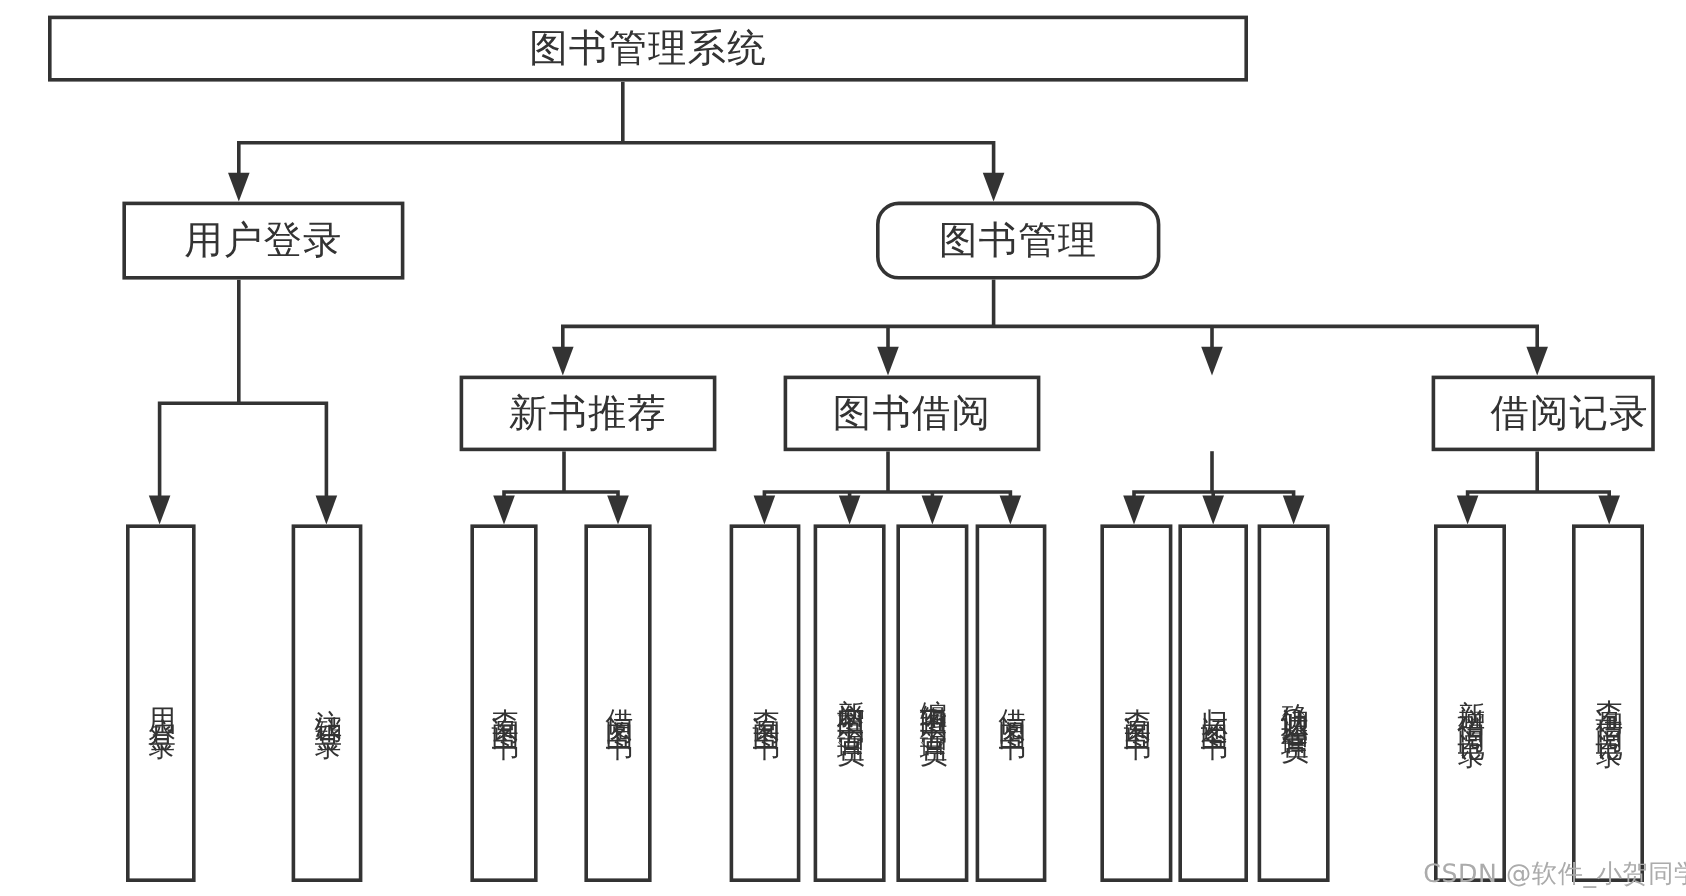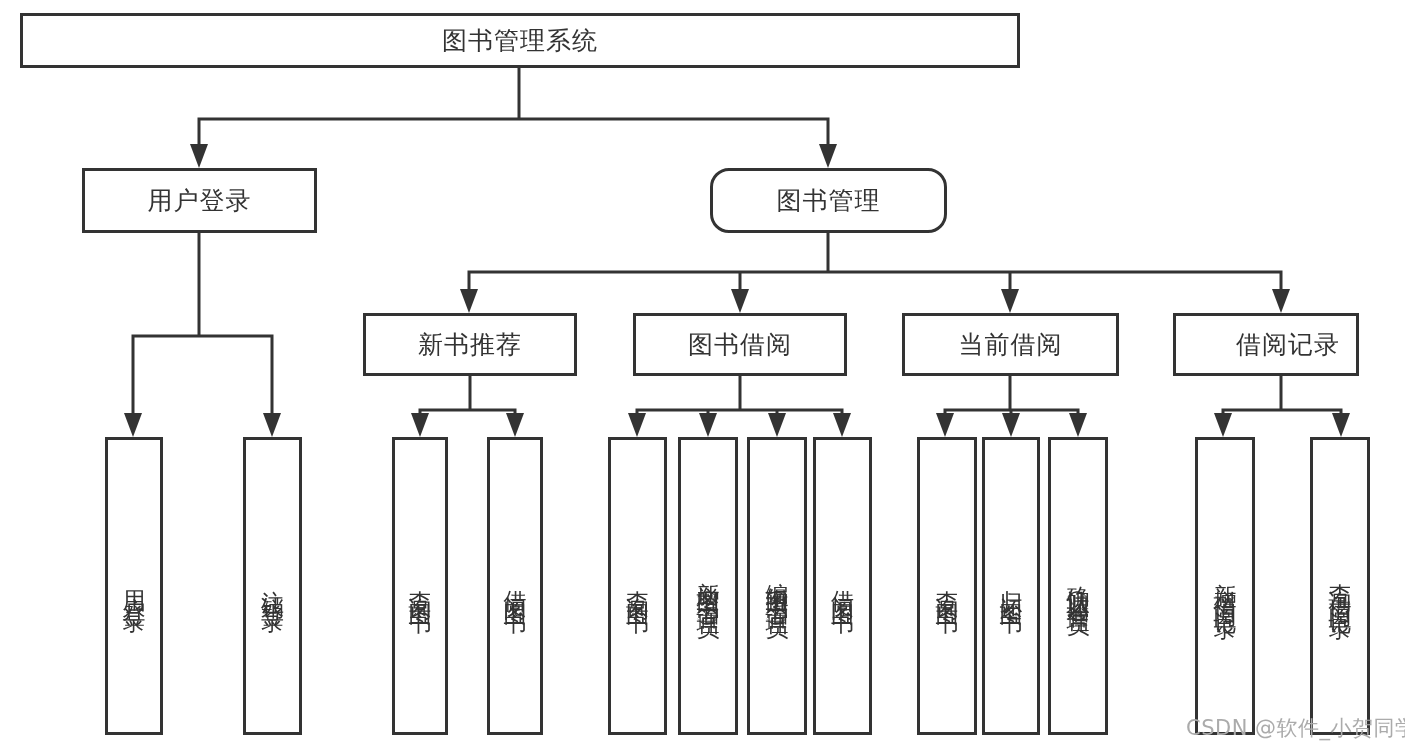--- a/index.html
+++ b/index.html
@@ -27,23 +27,24 @@
     position: absolute;
     box-sizing: border-box;
     border: 3px solid #333333;
     background: #ffffff;
     display: flex;
     align-items: center;
     justify-content: center;
     text-align: center;
   }
   .hbox {
-    font-size: 25px;
+    font-size: 32px;
     letter-spacing: 1px;
     white-space: nowrap;
+    margin-left: 20px;
   }
   .vbox {
     writing-mode: vertical-rl;
     text-orientation: mixed;
     font-size: 23px;
     letter-spacing: 7px;
     line-height: 1;
   }
   
   .n-root   { left: 20px;   top: 13px;  width: 1000px; height: 55px; }
@@ -151,23 +152,20 @@
   <div class="box hbox n-bmgmt">
     <span>图书管理</span>
   </div>
 
   <div class="box hbox n-bborrow">
     <span>图书借阅</span>
   </div>
   <div class="box hbox n-newb">
     <span>新书推荐</span>
   </div>
-  <div class="box hbox n-cborrow">
-    <span>当前借阅</span>
-  </div>
   <div class="box hbox n-brec">
     <span>借阅记录</span>
   </div>
 
   <div class="box vbox l-g1a">
     <span>用户登录</span>
   </div>
   <div class="box vbox l-g1b">
     <span>注销登录</span>
   </div>

